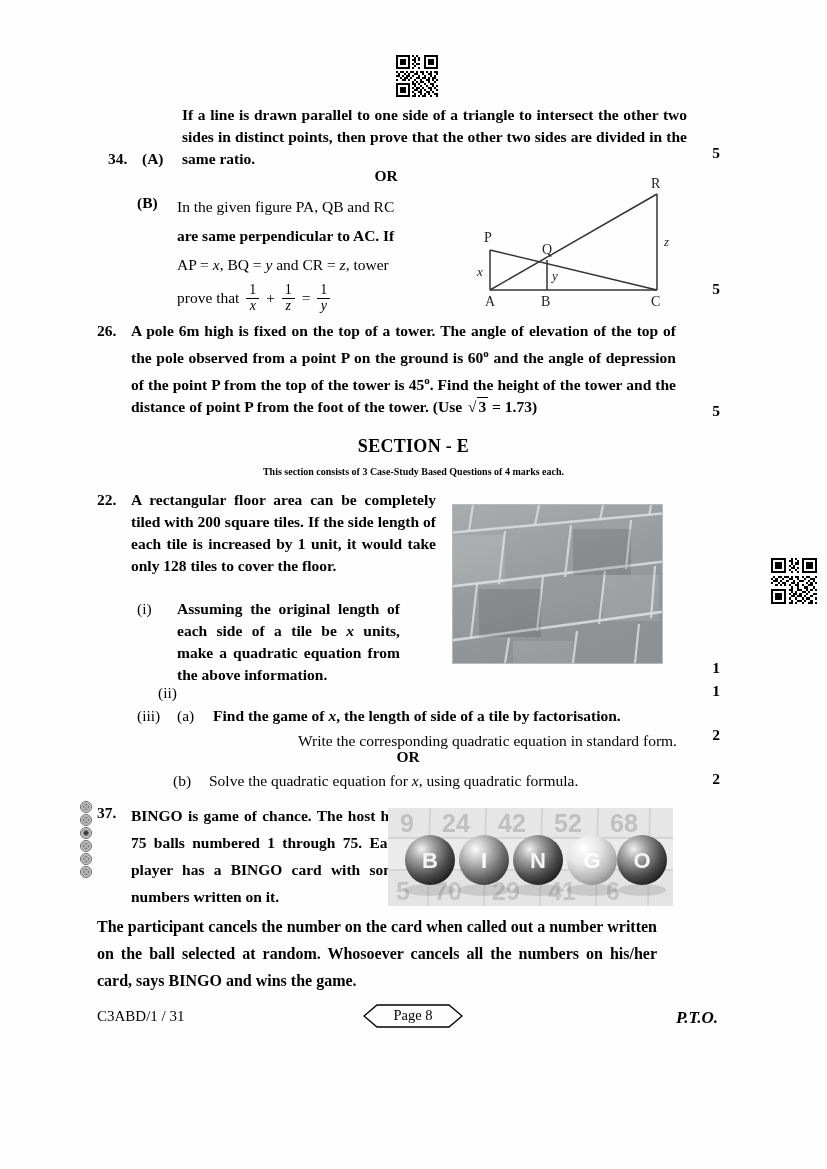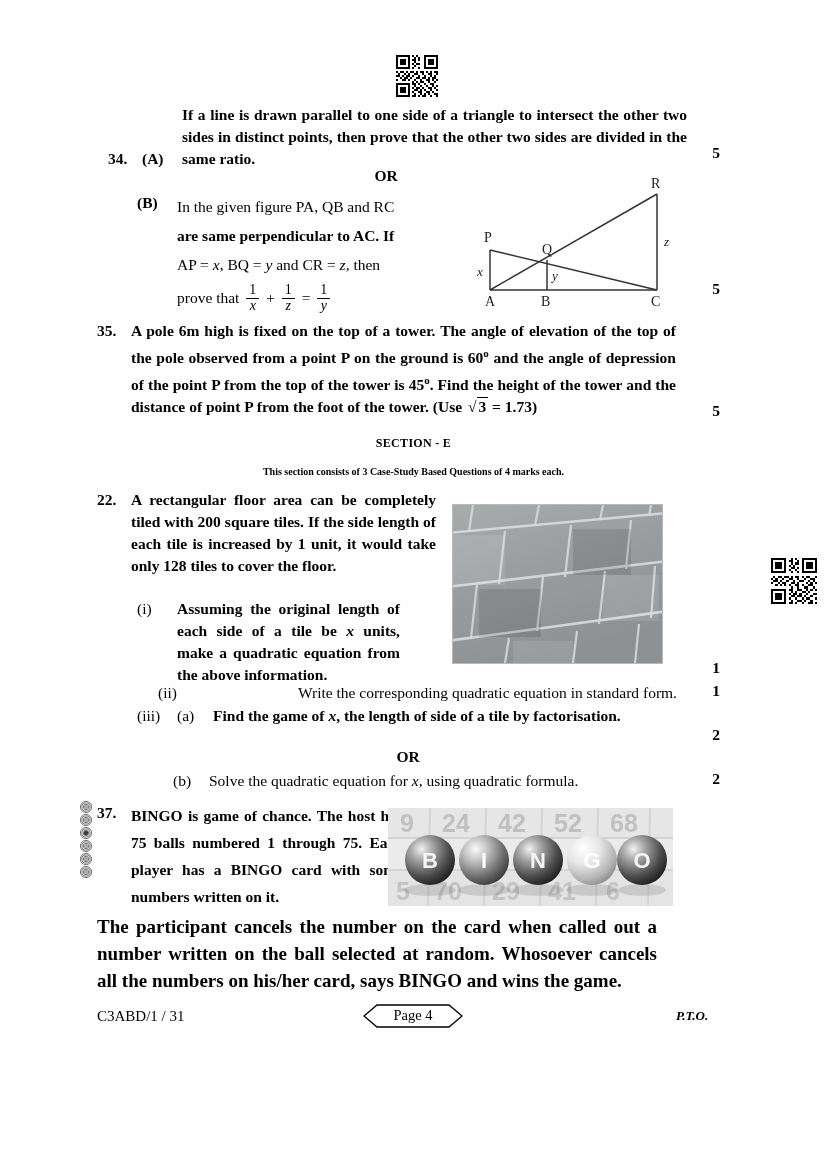--- a/index.html
+++ b/index.html
@@ -118,21 +118,21 @@
 
   .sup-deg { font-size: 11px; vertical-align: super; }
 
   
   .section-title {
     position: absolute;
     width: 827px;
     left: 0;
     text-align: center;
     font-weight: bold;
-    font-size: 12px;
+    font-size: 18px;
     letter-spacing: 0.3px;
   }
   .section-sub {
     position: absolute;
     width: 827px;
     left: 0;
     text-align: center;
     font-weight: bold;
     font-size: 10px;
   }
@@ -180,21 +180,21 @@
   .footer-left {
     position: absolute;
     left: 97px;
     top: 1008px;
     font-size: 15px;
   }
   .footer-right {
     position: absolute;
     left: 676px;
     top: 1008px;
-    font-size: 13px;
+    font-size: 17px;
     font-style: italic;
     font-weight: bold;
   }
   .page-badge {
     position: absolute;
     left: 363px;
     top: 1004px;
     width: 100px;
     height: 24px;
   }
@@ -484,21 +484,21 @@
   </div>
   <div class="marks" style="left:706px; top:144px;">5</div>
 
   <div class="or-line" style="left:171px; top:167px; width:430px;">OR</div>
 
   <div class="qrow" style="left:137px; top:192px;">
     <div class="qlabel">(B)</div>
     <div class="qbody" style="width:290px; line-height:29px;">
       <div>In the given figure PA, QB and RC</div>
       <div class="just" style="width:282px;">are same perpendicular to AC. If</div>
-      <div><span>AP = </span><span class="ital">x</span><span>, BQ = </span><span class="ital">y</span><span> and CR = </span><span class="ital">z</span><span>, then</span></div>
+      <div><span>AP = </span><span class="ital">x</span><span>, BQ = </span><span class="ital">y</span><span> and CR = </span><span class="ital">z</span><span>, tower</span></div>
       <div style="margin-top:4px;">
         <span>prove that</span>
         <span class="frac">
           <span class="num">1</span>
           <span class="den ital">x</span>
         </span>
         <span>+</span>
         <span class="frac">
           <span class="num">1</span>
           <span class="den ital">z</span>
@@ -539,42 +539,42 @@
       </g>
       <g fill="#222" font-size="13" font-style="italic">
         <text x="5" y="104">x</text>
         <text x="80" y="108">y</text>
         <text x="192" y="74">z</text>
       </g>
     </svg>
   </div>
 
   <div class="qrow" style="left:97px; top:320px; width:600px;">
-    <div class="qnum">35.</div>
+    <div class="qnum">26.</div>
     <div class="qbody just" style="width:545px;"><span>A pole 6m high is fixed on the top of a tower. The angle of elevation of the top of the pole observed from a point P on the ground is 60</span><span class="sup-deg">o</span><span> and the angle of depression of the point P from the top of the tower is 45</span><span class="sup-deg">o</span><span>. Find the height of the tower and the distance of point P from the foot of the tower. (Use </span><span class="sqrt"><span>√</span><span class="radicand">3</span></span><span> = 1.73)</span></div>
   </div>
   <div class="marks" style="left:706px; top:402px;">5</div>
 
   <div class="section-title" style="top:436px;">SECTION - E</div>
   <div class="section-sub" style="top:466px;">This section consists of 3 Case-Study Based Questions of 4 marks each.</div>
 
   <div class="qrow" style="left:97px; top:489px;">
     <div class="qnum">22.</div>
     <div class="qbody just" style="width:305px;">A rectangular floor area can be completely tiled with 200 square tiles. If the side length of each tile is increased by 1 unit, it would take only 128 tiles to cover the floor.</div>
   </div>
 
   <div class="qrow" style="left:137px; top:598px;">
     <div class="qlabel-plain">(i)</div>
     <div class="qbody just" style="width:223px;"><span>Assuming the original length of each side of a tile be </span><span class="ital">x</span><span> units, make a quadratic equation from the above information.</span></div>
   </div>
   <div class="marks" style="left:706px; top:659px;">1</div>
 
   <div class="qrow" style="left:137px; top:682px;text-align:right;">
     <div class="qlabel-plain">(ii)</div>
-    <div class="qbody" style="width:500px;">Write the corresponding quadratic equation in standard form.</div>
+    <div class="qbody" style="width:500px;margin-top:48px;">Write the corresponding quadratic equation in standard form.</div>
   </div>
   <div class="marks" style="left:706px; top:682px;">1</div>
 
   <div class="qrow" style="left:137px; top:705px;">
     <div class="qlabel-plain">(iii)</div>
     <div class="qlabel-plain" style="width:36px; flex:0 0 36px;">(a)</div>
     <div class="qbody just" style="width:424px;"><span>Find the game of </span><span class="ital">x</span><span>, the length of side of a tile by factorisation.</span></div>
   </div>
   <div class="marks" style="left:706px; top:726px;">2</div>
 
@@ -630,21 +630,21 @@
         <rect x="150" y="70" width="56" height="46" fill="#ffffff"></rect>
         <rect x="60" y="136" width="60" height="22" fill="#ffffff"></rect>
       </g>
     </svg>
   </div>
 
   <div class="qrow" style="left:97px; top:802px;">
     <div class="qnum">37.</div>
     <div class="qbody just" style="width:272px; line-height:27px;">BINGO is game of chance. The host has 75 balls numbered 1 through 75. Each player has a BINGO card with some numbers written on it.</div>
   </div>
-  <div class="qbody just" style="position:absolute; left:97px; top:913px; width:560px; line-height:27px; font-size:19px;">The participant cancels the number on the card when called out a number written on the ball selected at random. Whosoever cancels all the numbers on his/her card, says BINGO and wins the game.</div>
+  <div class="qbody just" style="position:absolute; left:97px; top:913px; width:560px; line-height:27px; font-size:16px;">The participant cancels the number on the card when called out a number written on the ball selected at random. Whosoever cancels all the numbers on his/her card, says BINGO and wins the game.</div>
 
   <div class="bingo-img">
     <svg viewBox="0 0 285 98" width="285" height="98" preserveAspectRatio="none">
       <defs>
         <radialGradient id="ballDark" cx="0.33" cy="0.28" r="0.78">
           <stop offset="0%" stop-color="#f2f2f2"></stop>
           <stop offset="28%" stop-color="#a8a8a8"></stop>
           <stop offset="70%" stop-color="#4d4d4d"></stop>
           <stop offset="100%" stop-color="#1d1d1d"></stop>
         </radialGradient>
@@ -717,17 +717,17 @@
         <text x="254" y="60" text-anchor="middle" font-size="22" font-weight="bold" fill="#f4f4f4" font-family="Liberation Sans, sans-serif">O</text>
       </g>
     </svg>
   </div>
 
   <div class="footer-left">C3ABD/1 / 31</div>
   <div class="page-badge">
     <svg viewBox="0 0 100 24" width="100" height="24">
       <polygon points="14,1 86,1 99,12 86,23 14,23 1,12" fill="none" stroke="#000" stroke-width="1.3"></polygon>
     </svg>
-    <div class="lbl">Page 4</div>
+    <div class="lbl">Page 8</div>
   </div>
   <div class="footer-right">P.T.O.</div>
 
 </div>
 
 </body></html>

